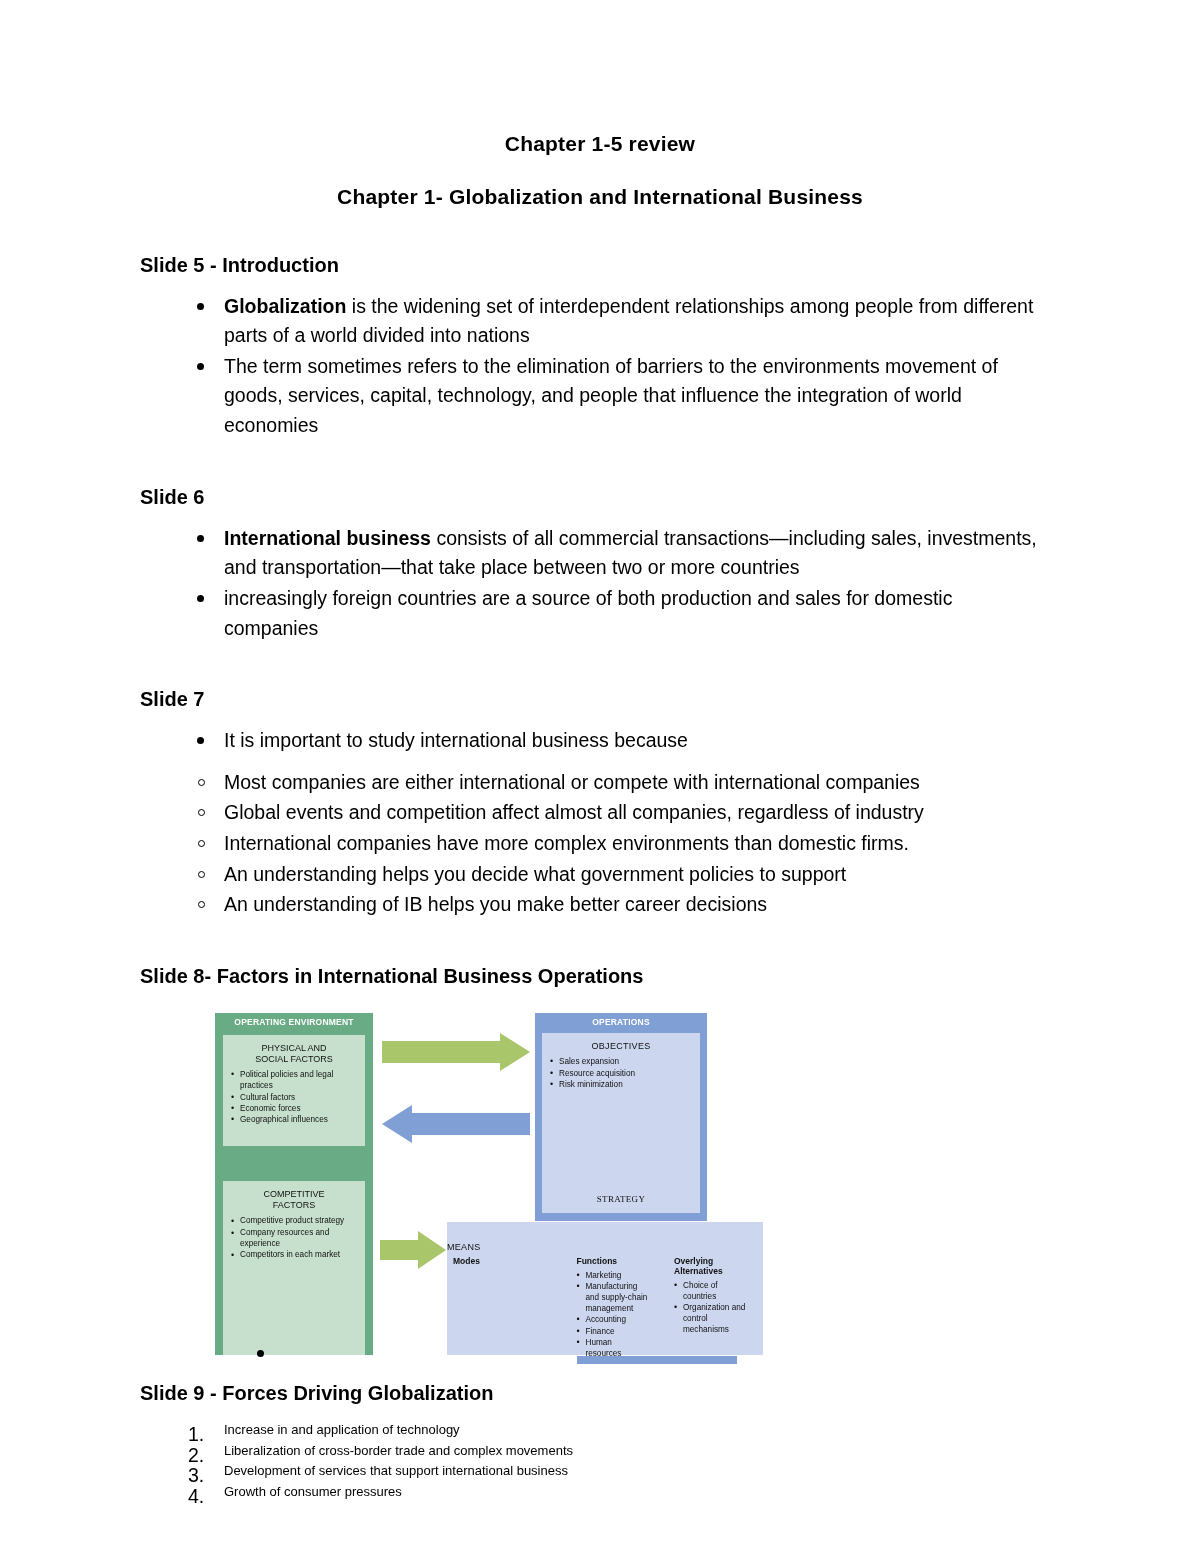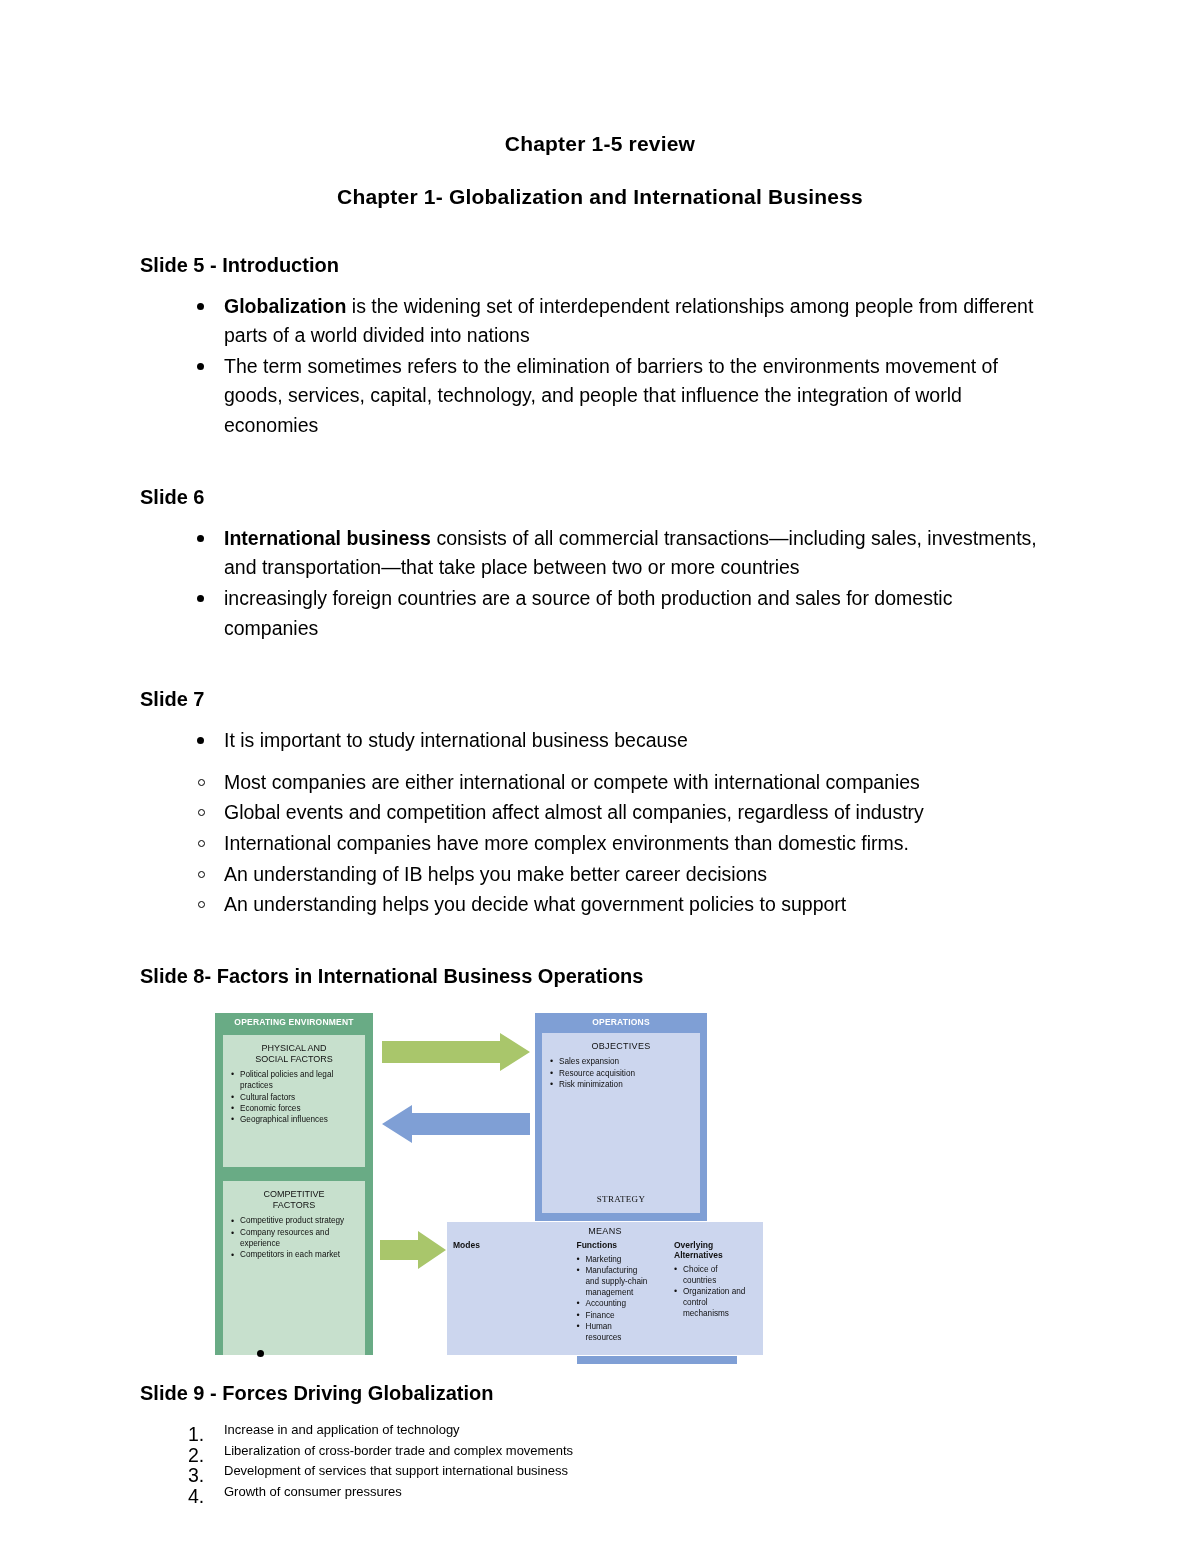--- a/index.html
+++ b/index.html
@@ -136,21 +136,21 @@
     font-size: 8.5px;
     letter-spacing: 0.2px;
   }
   .env-inner {
     position: absolute;
     left: 8px;
     width: 142px;
     background: #c7e0cd;
     box-sizing: border-box;
   }
-  .env-inner.physical { top: 22px; height: 132px; }
+  .env-inner.physical { top: 22px; height: 111px; }
   .env-inner.competitive { top: 168px; height: 174px; }
   .box-title {
     text-align: center;
     font-size: 9px;
     line-height: 1.25;
     padding-top: 8px;
     color: #111;
   }
   .mini-list {
     margin: 5px 0 0 0;
@@ -207,23 +207,23 @@
   .means-box {
     position: absolute;
     left: 232px;
     top: 209px;
     width: 316px;
     height: 133px;
     background: #ccd6ee;
     box-sizing: border-box;
   }
   .means-title {
-    text-align: center;
+    text-align: left;
     font-size: 9px;
-    padding-top: 4px;
+    padding-top: 20px;
     letter-spacing: 0.3px;
     color: #111;
   }
   .means-cols {
     display: flex;
     padding: 4px 6px 0 6px;
     gap: 18px;
   }
   .means-col { box-sizing: border-box; }
   .means-col.modes { width: 122px; }
@@ -286,22 +286,22 @@
     <div class="spacer-block"></div>
 
     <div class="heading">Slide 7</div>
     <ul class="bullets">
       <li><span>It is important to study international business because</span></li>
     </ul>
     <ul class="subbullets">
       <li>Most companies are either international or compete with international companies</li>
       <li>Global events and competition affect almost all companies, regardless of industry</li>
       <li>International companies have more complex environments than domestic firms.</li>
+      <li>An understanding helps you decide what government policies to support</li>
       <li>An understanding of IB helps you make better career decisions</li>
-      <li>An understanding helps you decide what government policies to support</li>
     </ul>
 
     <div class="spacer-block"></div>
 
     <div class="heading">Slide 8- Factors in International Business Operations</div>
 
     <div class="diagram">
 
       <div class="env-outer">
         <div class="env-header">OPERATING ENVIRONMENT</div>

